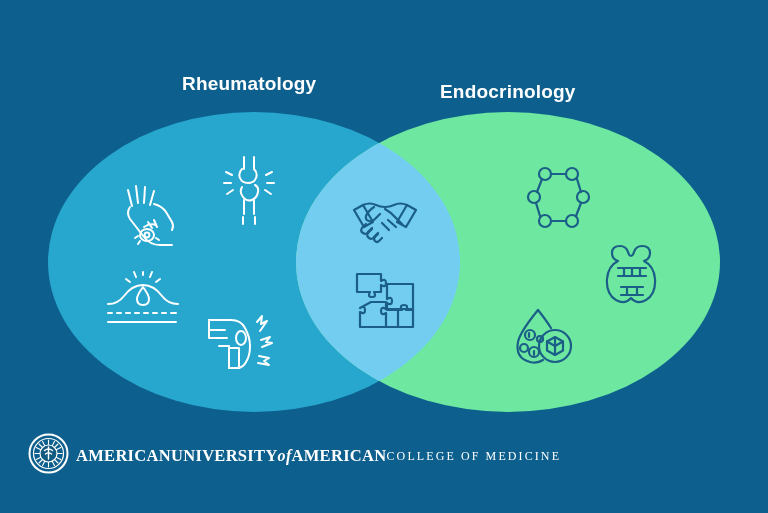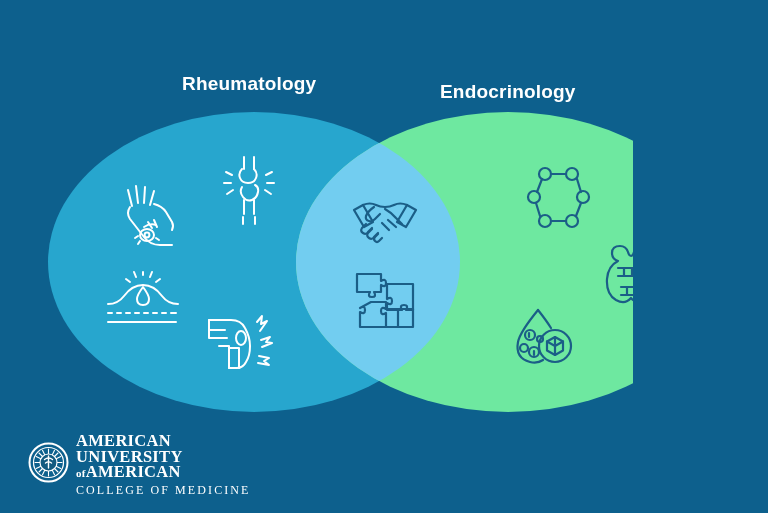--- a/index.html
+++ b/index.html
@@ -2,21 +2,21 @@
 <html><head>
 <meta charset="utf-8">
 <style>
   html, body {
     margin: 0;
     padding: 0;
     background: #0d608d;
   }
   #canvas {
     position: relative;
-    width: 633px;
+    width: 768px;
     height: 513px;
     background: #0d608d;
     overflow: hidden;
     font-family: "Liberation Sans", sans-serif;
   }
 
   
   .venn-label {
     position: absolute;
     color: #ffffff;
@@ -49,33 +49,34 @@
     position: absolute;
     left: 28px;
     top: 433px;
     display: flex;
     align-items: center;
     gap: 7px;
   }
   #logo-seal { flex: none; }
   #logo-words {
     display: flex;
-    flex-direction: column;
+    flex-direction: row;
     color: #ffffff;
   }
   .logo-line-1, .logo-line-2, .logo-line-3 {
     font-family: "Liberation Serif", serif;
     font-weight: bold;
     font-size: 16.5px;
     line-height: 15.5px;
     letter-spacing: 0.3px;
     white-space: nowrap;
   }
   .logo-line-3 .of {
-    font-size: 11px;
+    font-style: italic;
+    font-size: 16px;
   }
   .logo-line-4 {
     font-family: "Liberation Serif", serif;
     font-size: 12px;
     letter-spacing: 2.1px;
     line-height: 13px;
     margin-top: 2px;
     white-space: nowrap;
   }
 </style>

